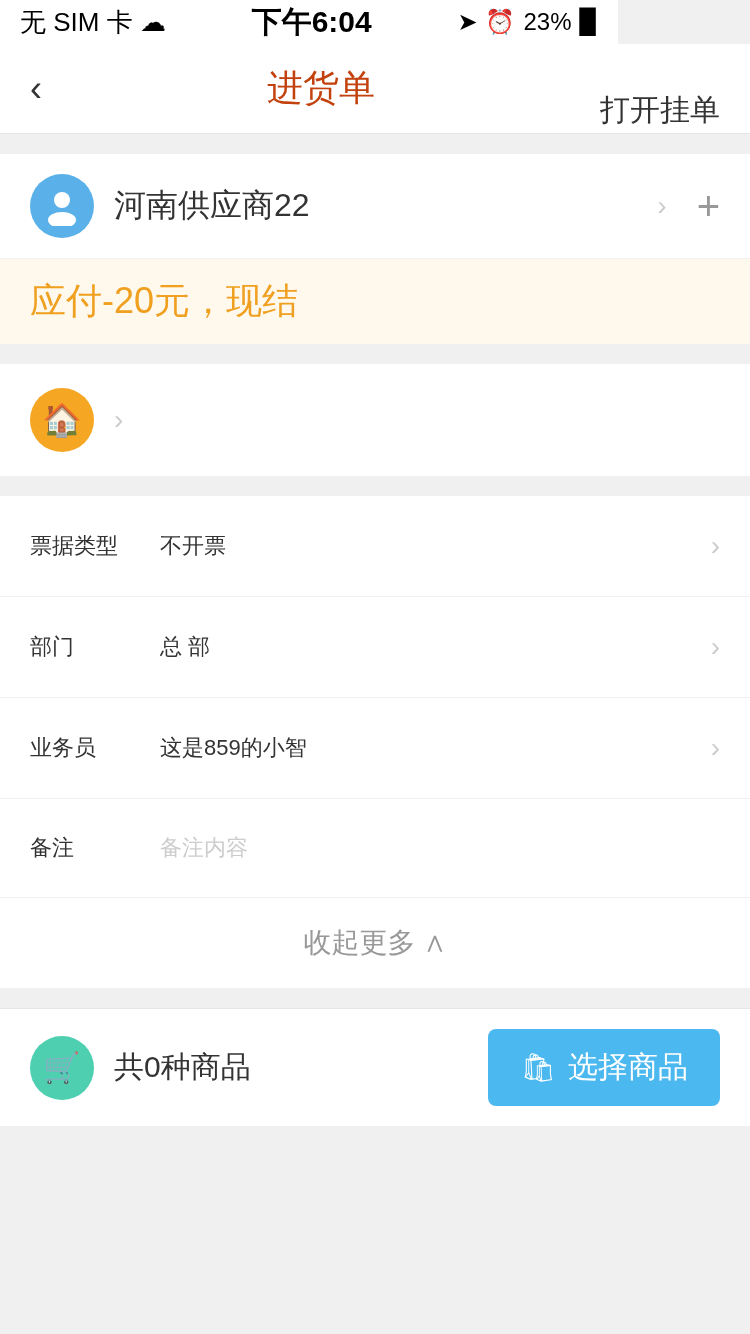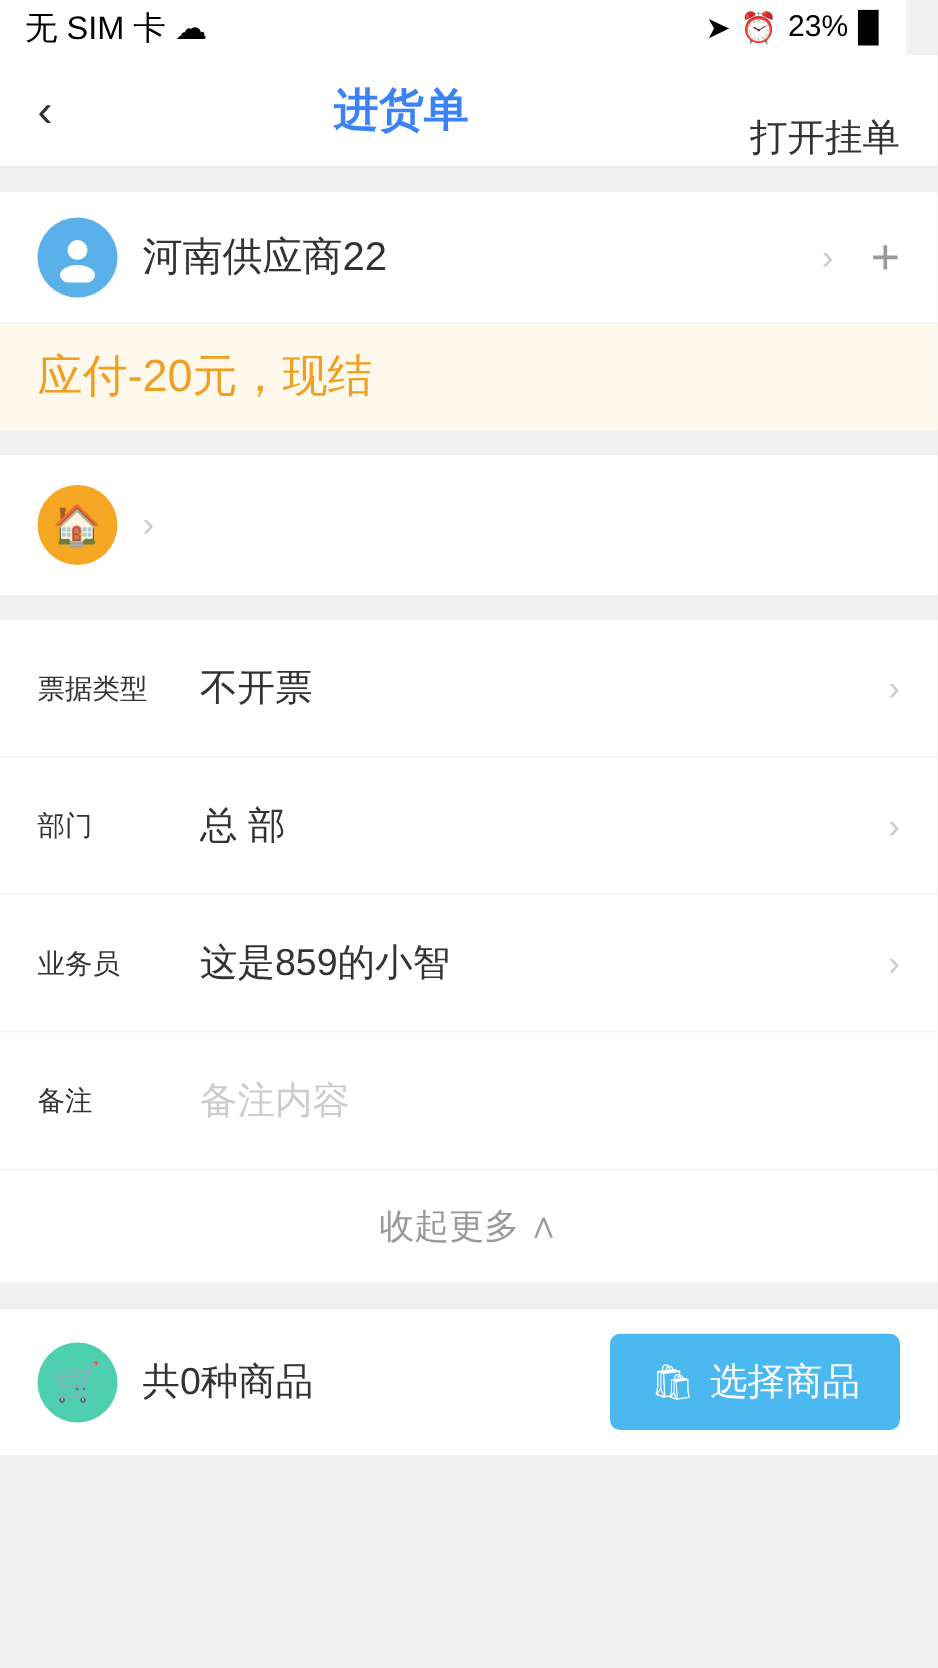--- a/index.html
+++ b/index.html
@@ -7,21 +7,21 @@
     body {
       width: 750px;
       min-height: 1334px;
       background: #f0f0f0;
       font-family: -apple-system, 'PingFang SC', 'Helvetica Neue', sans-serif;
       overflow-x: hidden;
     }
 
     
     .status-bar {
-      width: 725px;
+      width: 618px;
       height: 44px;
       background: #fff;
       display: flex;
       align-items: center;
       justify-content: space-between;
       padding: 0 20px;
       font-size: 26px;
       font-weight: 500;
     }
     .status-left { display: flex; align-items: center; gap: 8px; font-size: 26px; }
@@ -39,22 +39,22 @@
       padding: 0 30px;
       border-bottom: 1px solid #e5e5e5;
     }
     .nav-back {
       font-size: 36px;
       color: #333;
       cursor: pointer;
     }
     .nav-title {
       font-size: 36px;
-      font-weight: 700;
-      color: #3b82f6;
+      font-weight: 400;
+      color: #c2410c;
     }
     .nav-action {
       font-size: 30px;
       color: #333;
       cursor: pointer;
       margin-top: 44px;
     }
 
     
     .section-divider {
@@ -154,21 +154,21 @@
     }
     .form-row:last-child { border-bottom: none; }
     .form-label {
       font-size: 22px;
       color: #333;
       width: 130px;
       flex-shrink: 0;
     }
     .form-value {
       flex: 1;
-      font-size: 30px;
+      font-size: 22px;
       color: #333;
     }
     .form-value.placeholder { color: #ccc; }
 
     
     .collapse-row {
       background: #fff;
       display: flex;
       align-items: center;
       justify-content: center;
@@ -224,20 +224,21 @@
       min-height: 300px;
     }
   </style>
 </head>
 <body>
 
 <div class="status-bar">
   <div class="status-left">
     <span>无 SIM 卡 ☁</span>
   </div>
+  <div class="status-center">下午6:04</div>
   <div class="status-right">
     <span>➤</span>
     <span>⏰</span>
     <span>23%</span>
     <span>▉</span>
   </div>
 </div>
 
 <div class="nav-bar">
   <div class="nav-back">‹</div>

